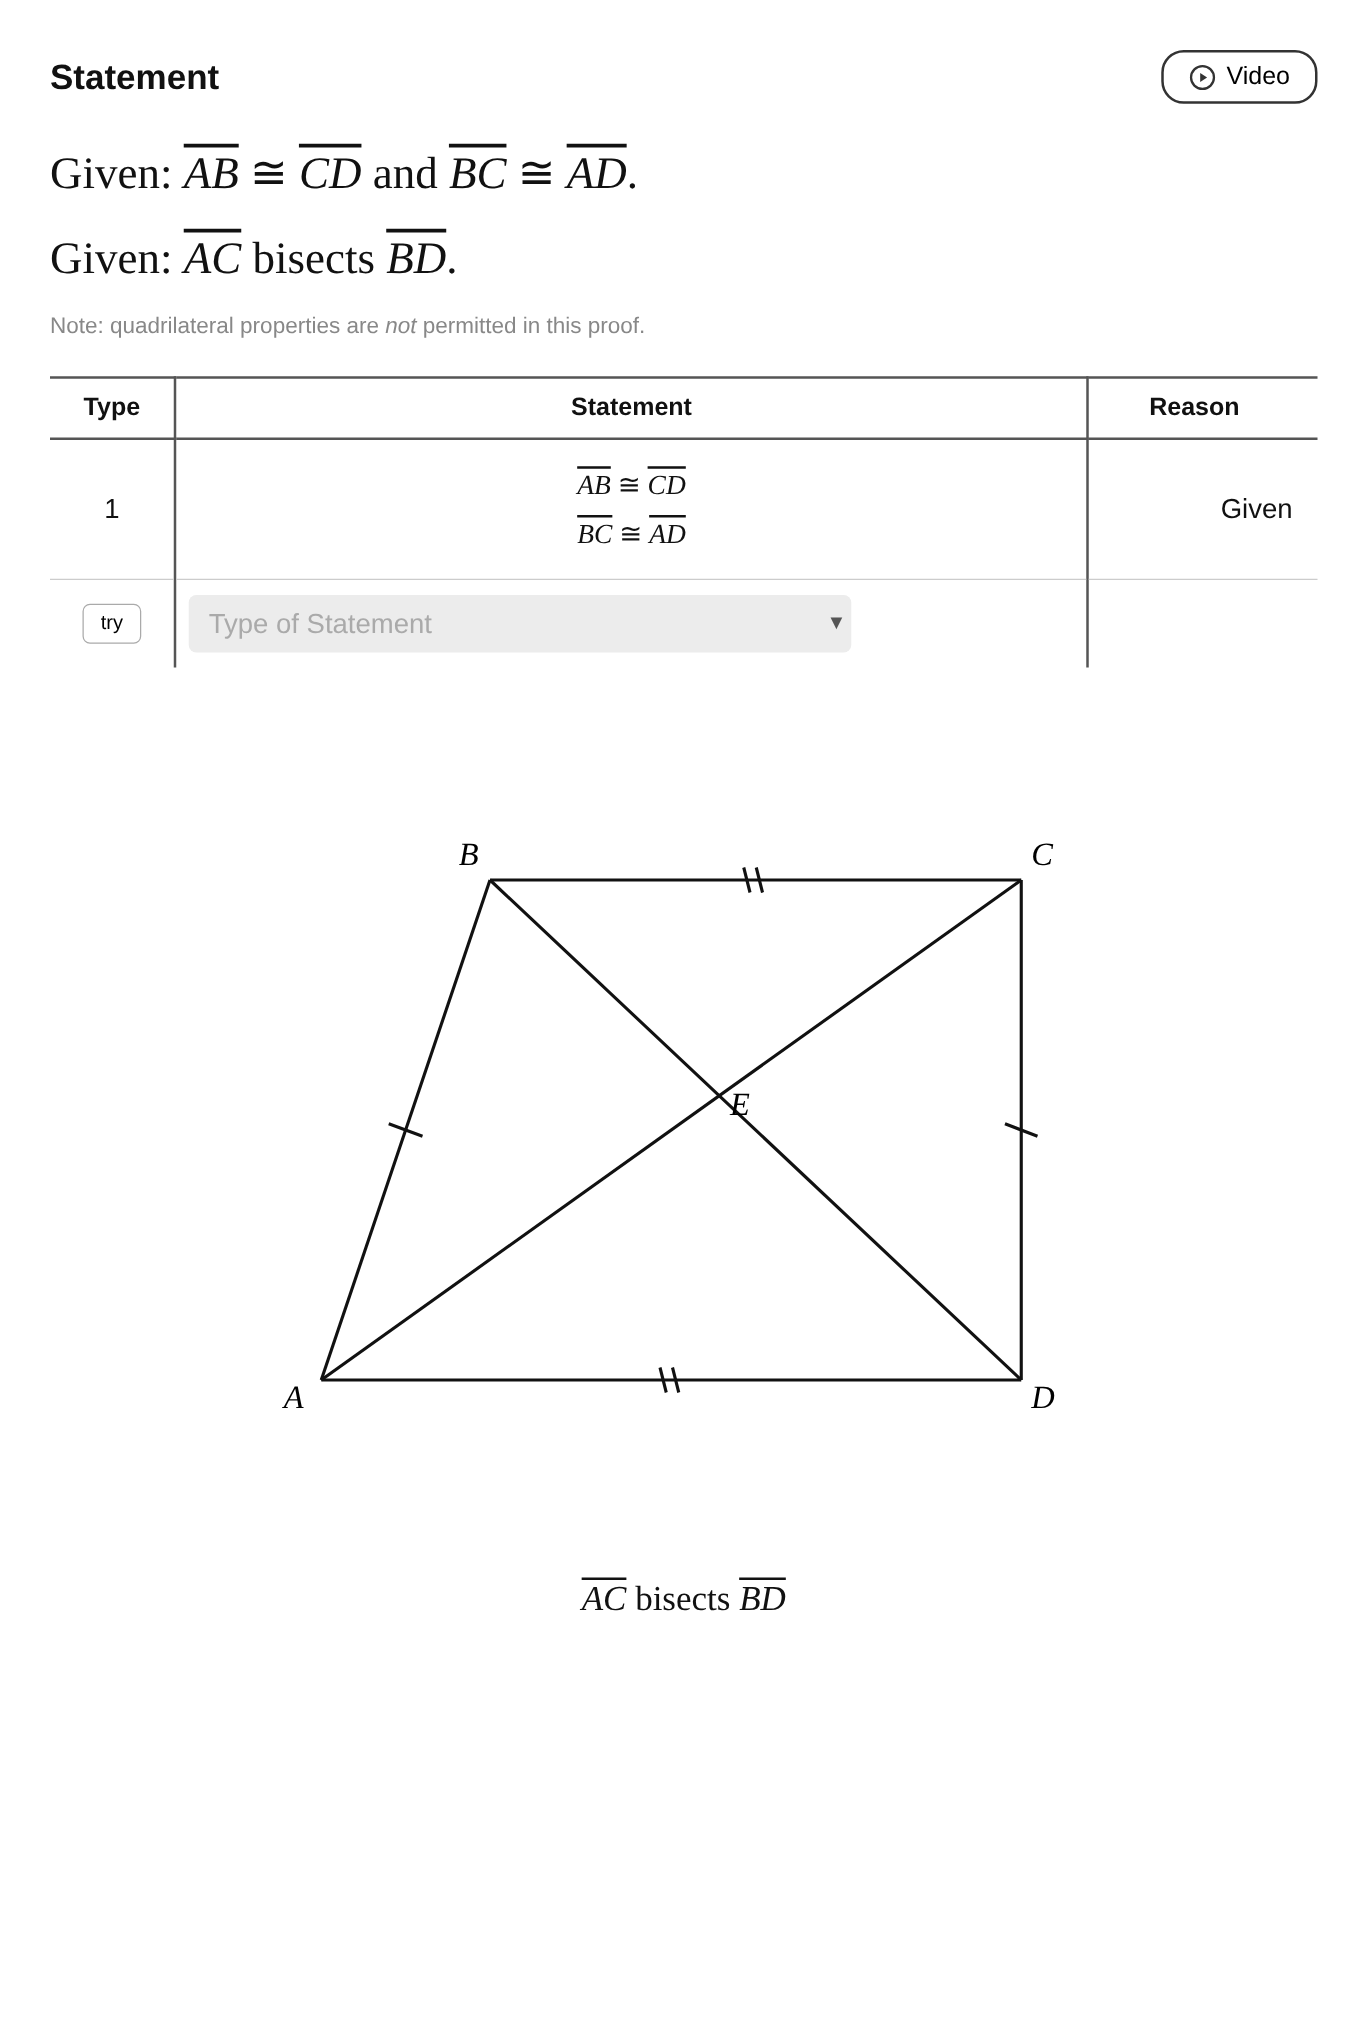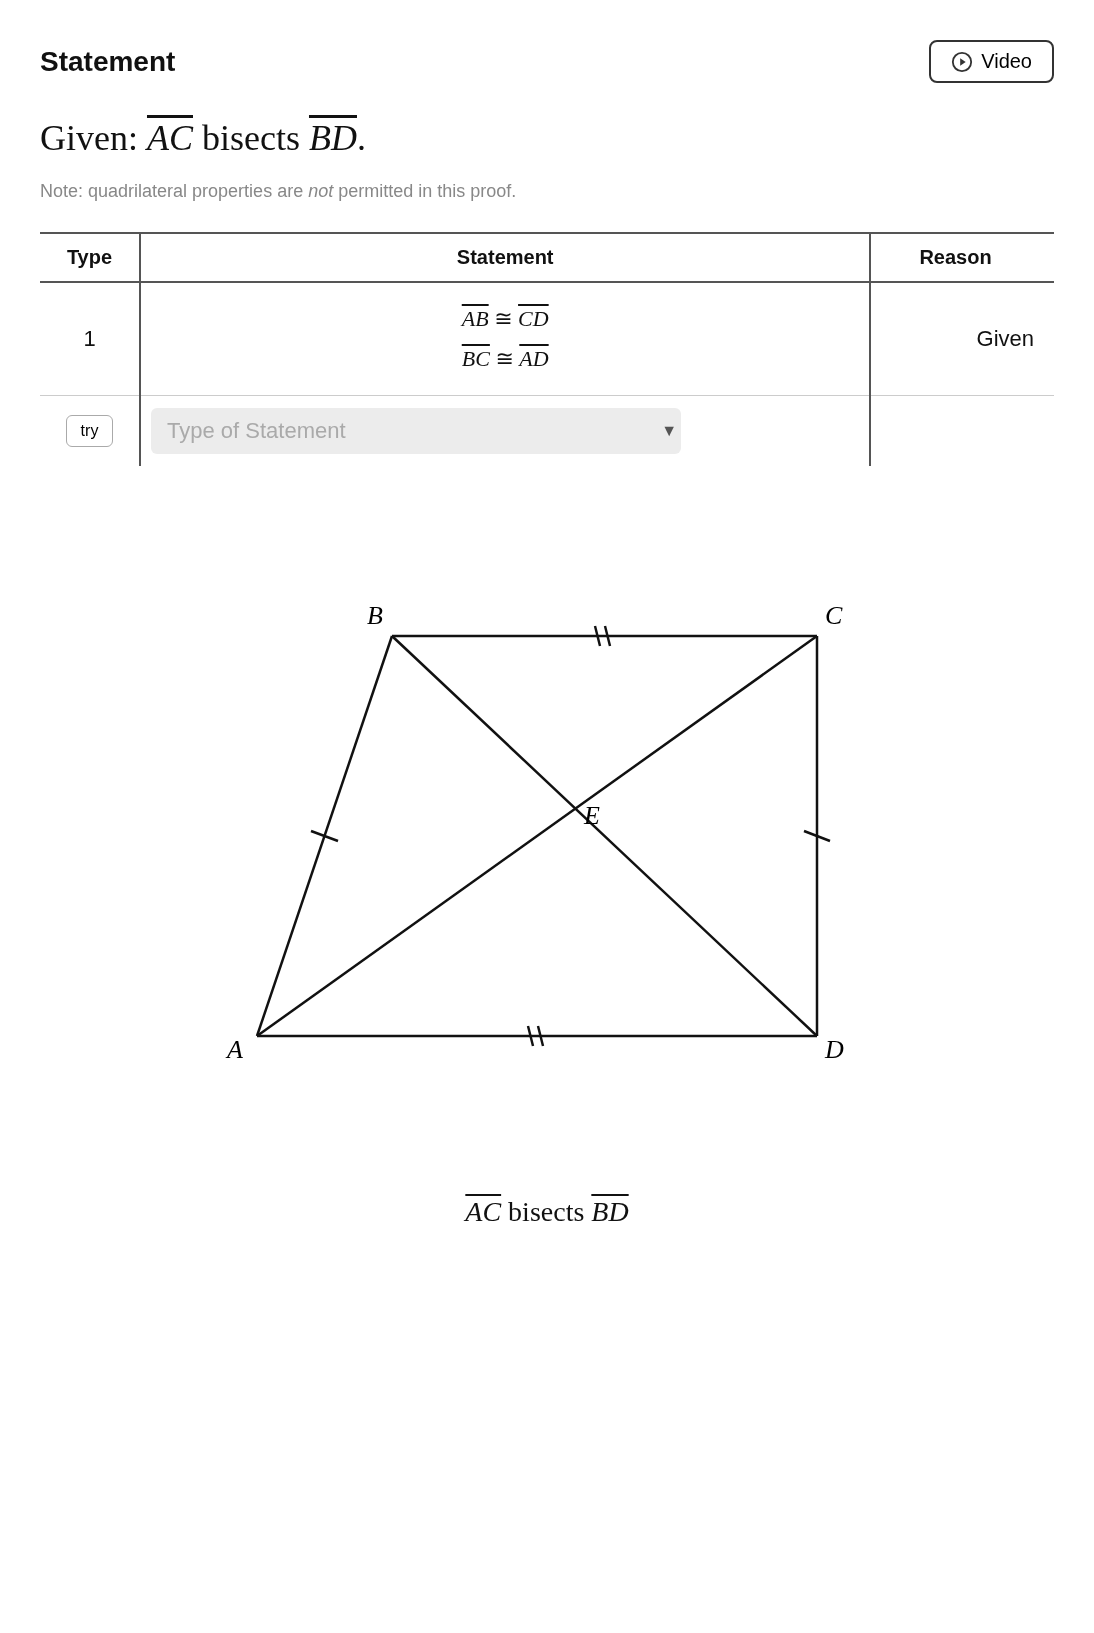--- a/index.html
+++ b/index.html
@@ -22,21 +22,21 @@
     .header-title {
       font-size: 28px;
       font-weight: bold;
       font-family: Arial, sans-serif;
     }
     .video-btn {
       display: flex;
       align-items: center;
       gap: 8px;
       border: 2px solid #333;
-      border-radius: 8px;
+      border-radius: 18px;
       padding: 8px 20px;
       font-size: 20px;
       font-family: Arial, sans-serif;
       background: #fff;
       cursor: pointer;
     }
     .play-icon {
       width: 22px;
       height: 22px;
     }
@@ -186,20 +186,23 @@
   <button class="video-btn">
     <svg class="play-icon" viewBox="0 0 24 24" fill="none" stroke="#333" stroke-width="2">
       <circle cx="12" cy="12" r="10"></circle>
       <polygon points="10,8 16,12 10,16" fill="#333" stroke="none"></polygon>
     </svg>
     <span>Video</span>
   </button>
 </div>
 
 <div class="given-prove">
+  <div class="given-line">
+    <span>Given: </span><span class="overline">AB</span><span> ≅ </span><span class="overline">CD</span><span> and </span><span class="overline">BC</span><span> ≅ </span><span class="overline">AD</span><span>.</span>
+  </div>
 
   <div class="prove-line">
     <span>Given: </span><span class="overline">AC</span><span> bisects </span><span class="overline">BD</span><span>.</span>
   </div>
 
   <div class="note">
     Note: quadrilateral properties are <em>not</em> permitted in this proof.
   </div>
 </div>
 

